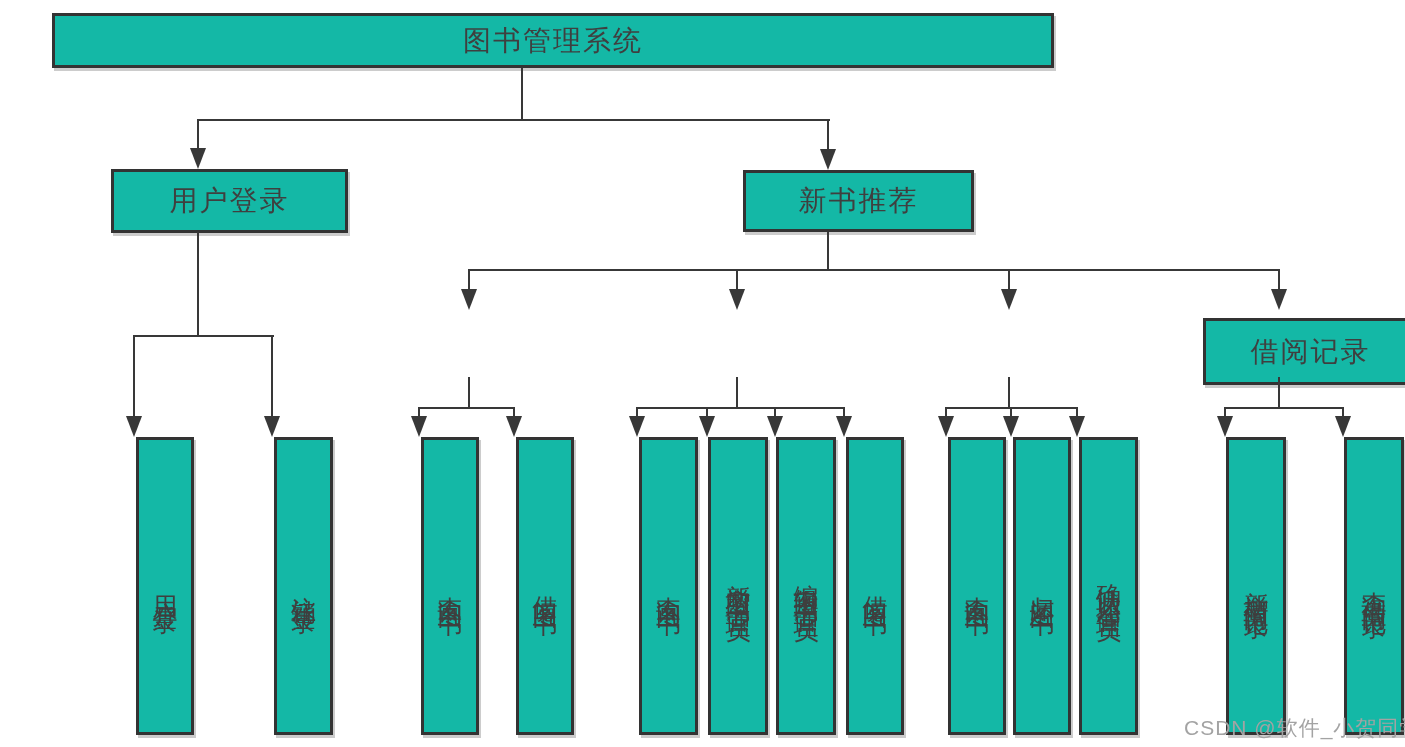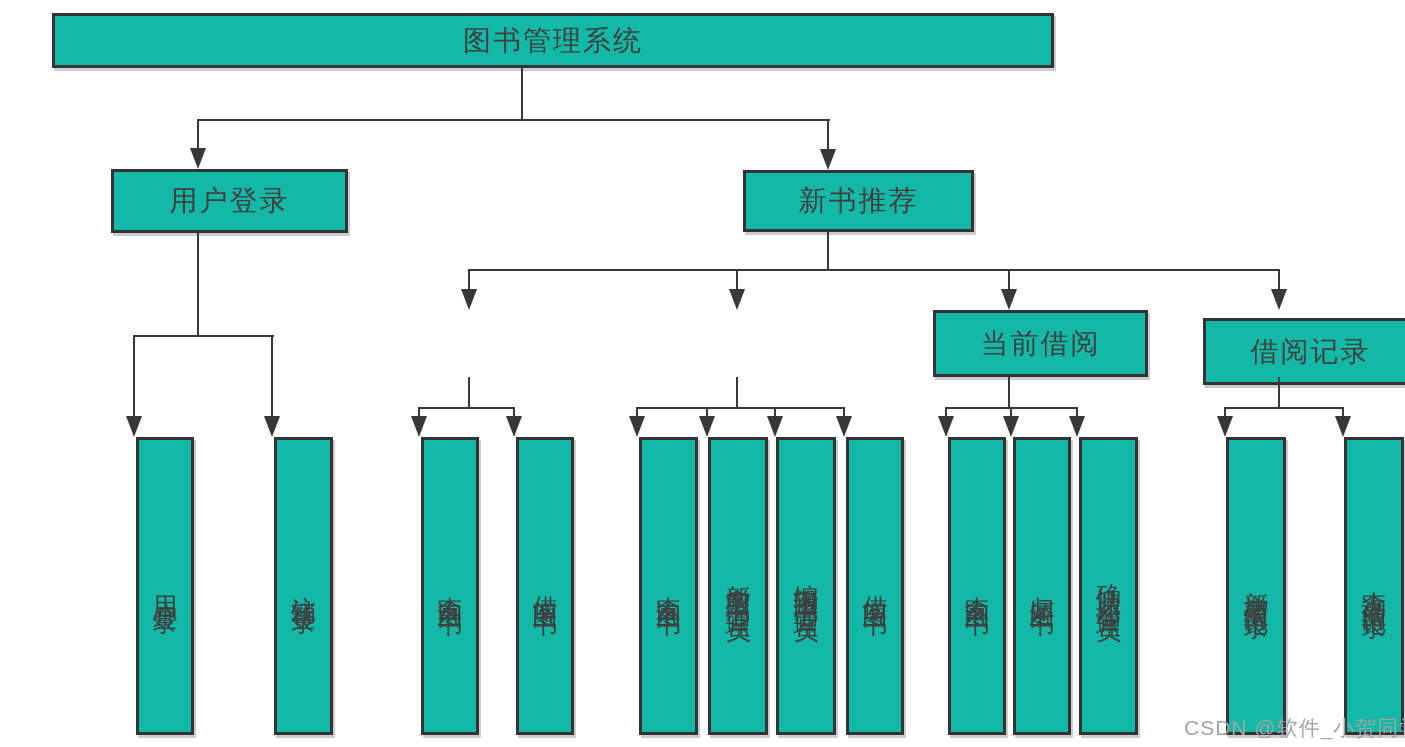--- a/index.html
+++ b/index.html
@@ -92,23 +92,20 @@
   <div class="h" style="left:468px;top:269px;width:812px;"></div>
   <div class="v" style="left:468px;top:269px;height:25px;"></div>
   <div class="arrow" style="left:461px;top:289px;"></div>
   <div class="v" style="left:736px;top:269px;height:25px;"></div>
   <div class="arrow" style="left:729px;top:289px;"></div>
   <div class="v" style="left:1008px;top:269px;height:25px;"></div>
   <div class="arrow" style="left:1001px;top:289px;"></div>
   <div class="v" style="left:1278px;top:269px;height:25px;"></div>
   <div class="arrow" style="left:1271px;top:289px;"></div>
 
-  <div class="box" style="left:902px;top:310px;width:215px;height:67px;">
-    <span class="lbl">当前借阅</span>
-  </div>
   <div class="box" style="left:1172px;top:318px;width:215px;height:67px;">
     <span class="lbl">借阅记录</span>
   </div>
 
   <div class="v" style="left:468px;top:377px;height:32px;"></div>
   <div class="h" style="left:418px;top:407px;width:97px;"></div>
   <div class="v" style="left:418px;top:407px;height:13px;"></div>
   <div class="arrow" style="left:411px;top:416px;"></div>
   <div class="v" style="left:513px;top:407px;height:13px;"></div>
   <div class="arrow" style="left:506px;top:416px;"></div>

